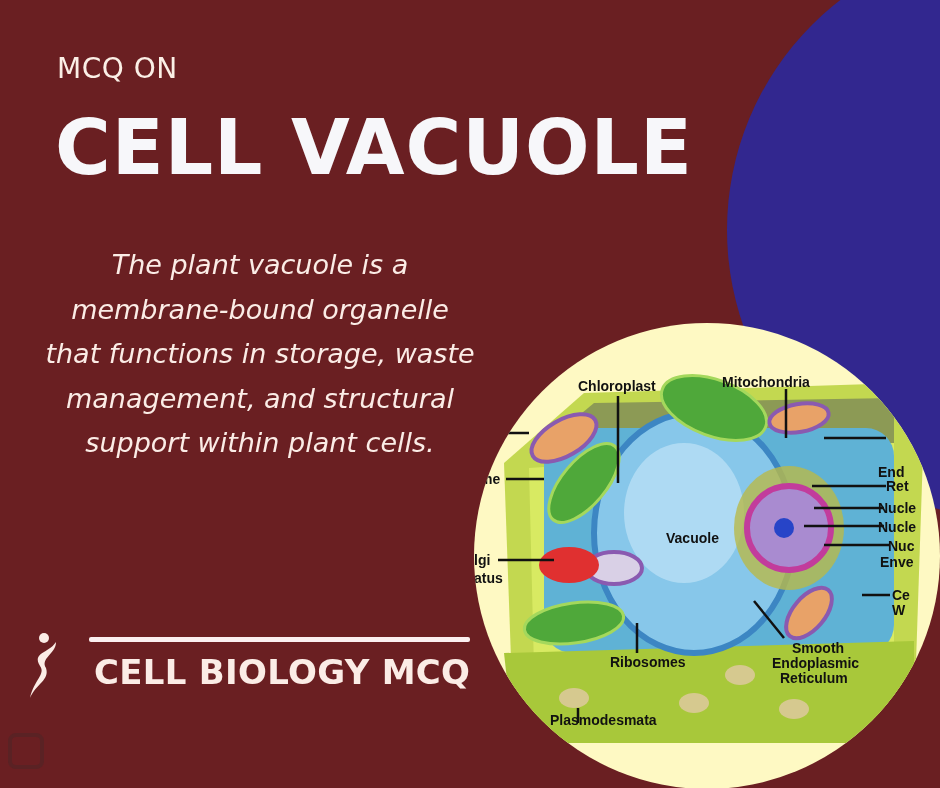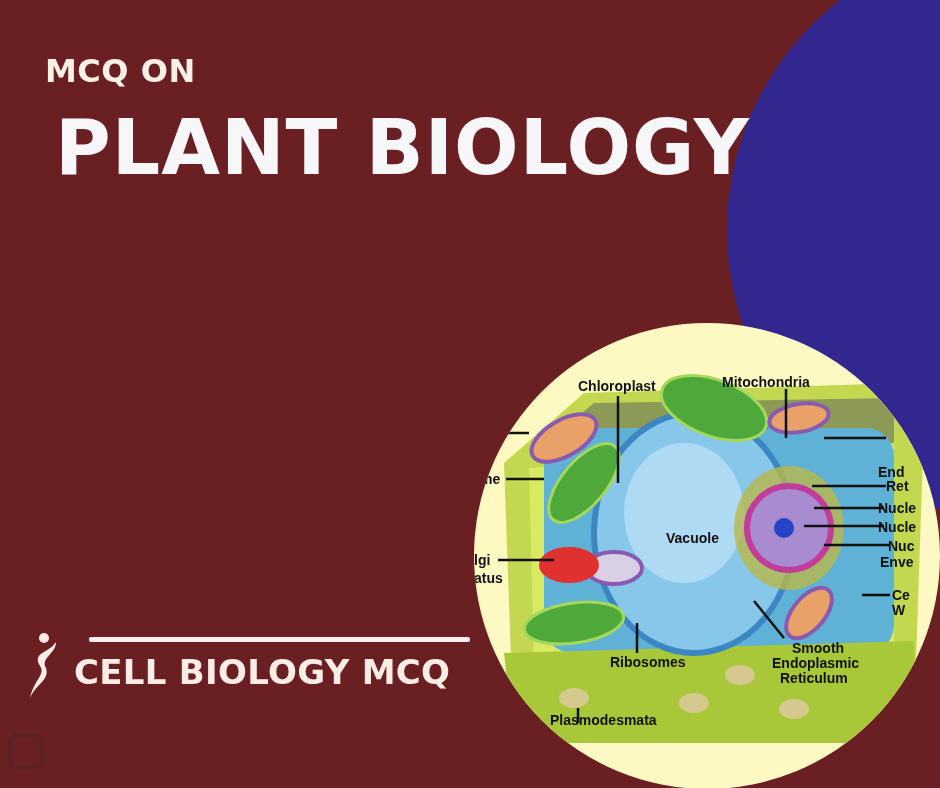--- a/index.html
+++ b/index.html
@@ -1,38 +1,39 @@
 <!DOCTYPE html>
 <html><head>
 <meta charset="utf-8">
 <style>
   html, body { margin:0; padding:0; }
   body { width:940px; height:788px; overflow:hidden; background:#6a1f22; position:relative; font-family:"DejaVu Sans", sans-serif; }
   .canvas { position:absolute; inset:0; overflow:hidden; background:#6a1f22; }
   .blue-circle { position:absolute; left:727px; top:-60px; width:580px; height:580px; border-radius:50%; background:#32278f; }
-  .kicker { position:absolute; left:45px; top:52px; font-size:32px; font-weight:bold; color:#fbefe6; letter-spacing:0.5px; }
+  .kicker { position:absolute; left:57px; top:52px; font-size:28px; font-weight:normal; color:#fbefe6; letter-spacing:0.5px; }
   .title { position:absolute; left:55px; top:110px; font-size:76px; font-weight:bold; color:#f7f7fa; letter-spacing:1px; line-height:1; white-space:nowrap; }
   .desc { position:absolute; left:40px; top:243px; width:440px; text-align:center; font-family:"DejaVu Sans", sans-serif; font-style:italic; font-size:27px; line-height:44.5px; color:#fbece6; }
   .photo { position:absolute; left:474px; top:323px; width:466px; height:466px; border-radius:50%; background:#fef9c3; overflow:hidden; }
   .divider { position:absolute; left:89px; top:637px; width:381px; height:5px; background:#fbeff0; border-radius:2px; }
-  .brand { position:absolute; left:74px; top:652px; font-size:34px; font-weight:bold; color:#fbece6; letter-spacing:0.3px; white-space:nowrap; }
+  .brand { position:absolute; left:94px; top:652px; font-size:34px; font-weight:bold; color:#fbece6; letter-spacing:0.3px; white-space:nowrap; }
   .url { position:absolute; left:90px; top:727px; font-size:27px; color:#fbece6; white-space:nowrap; }
   .logo { position:absolute; left:26px; top:630px; width:50px; height:72px; }
   .ghost { position:absolute; left:8px; top:733px; width:28px; height:28px; border:4px solid rgba(60,40,40,0.35); border-radius:8px; }
   .lbl { font-family:"Liberation Sans", sans-serif; font-weight:bold; fill:#111; }
 </style>
 </head>
 <body>
 
 <div class="canvas">
   <div class="blue-circle"></div>
 
   <div class="kicker">MCQ ON</div>
-  <div class="title">PLANT BIOLOGY</div>
+  <div class="title">CELL VACUOLE</div>
 
+  <div class="desc">The plant vacuole is a membrane-bound organelle that functions in storage, waste management, and structural support within plant cells.</div>
 
   <div class="photo">
     <svg width="466" height="466" viewBox="0 0 466 466">
 
       <polygon points="30,140 110,70 430,60 450,100 440,400 40,420" fill="#c3d850"></polygon>
       <polygon points="60,130 120,80 420,75 420,120 90,130" fill="#8c9a55"></polygon>
       <polygon points="55,145 420,120 420,330 60,345" fill="#d8ea62"></polygon>
 
       <rect x="70" y="105" width="350" height="225" rx="28" fill="#5fb2d5"></rect>
 

